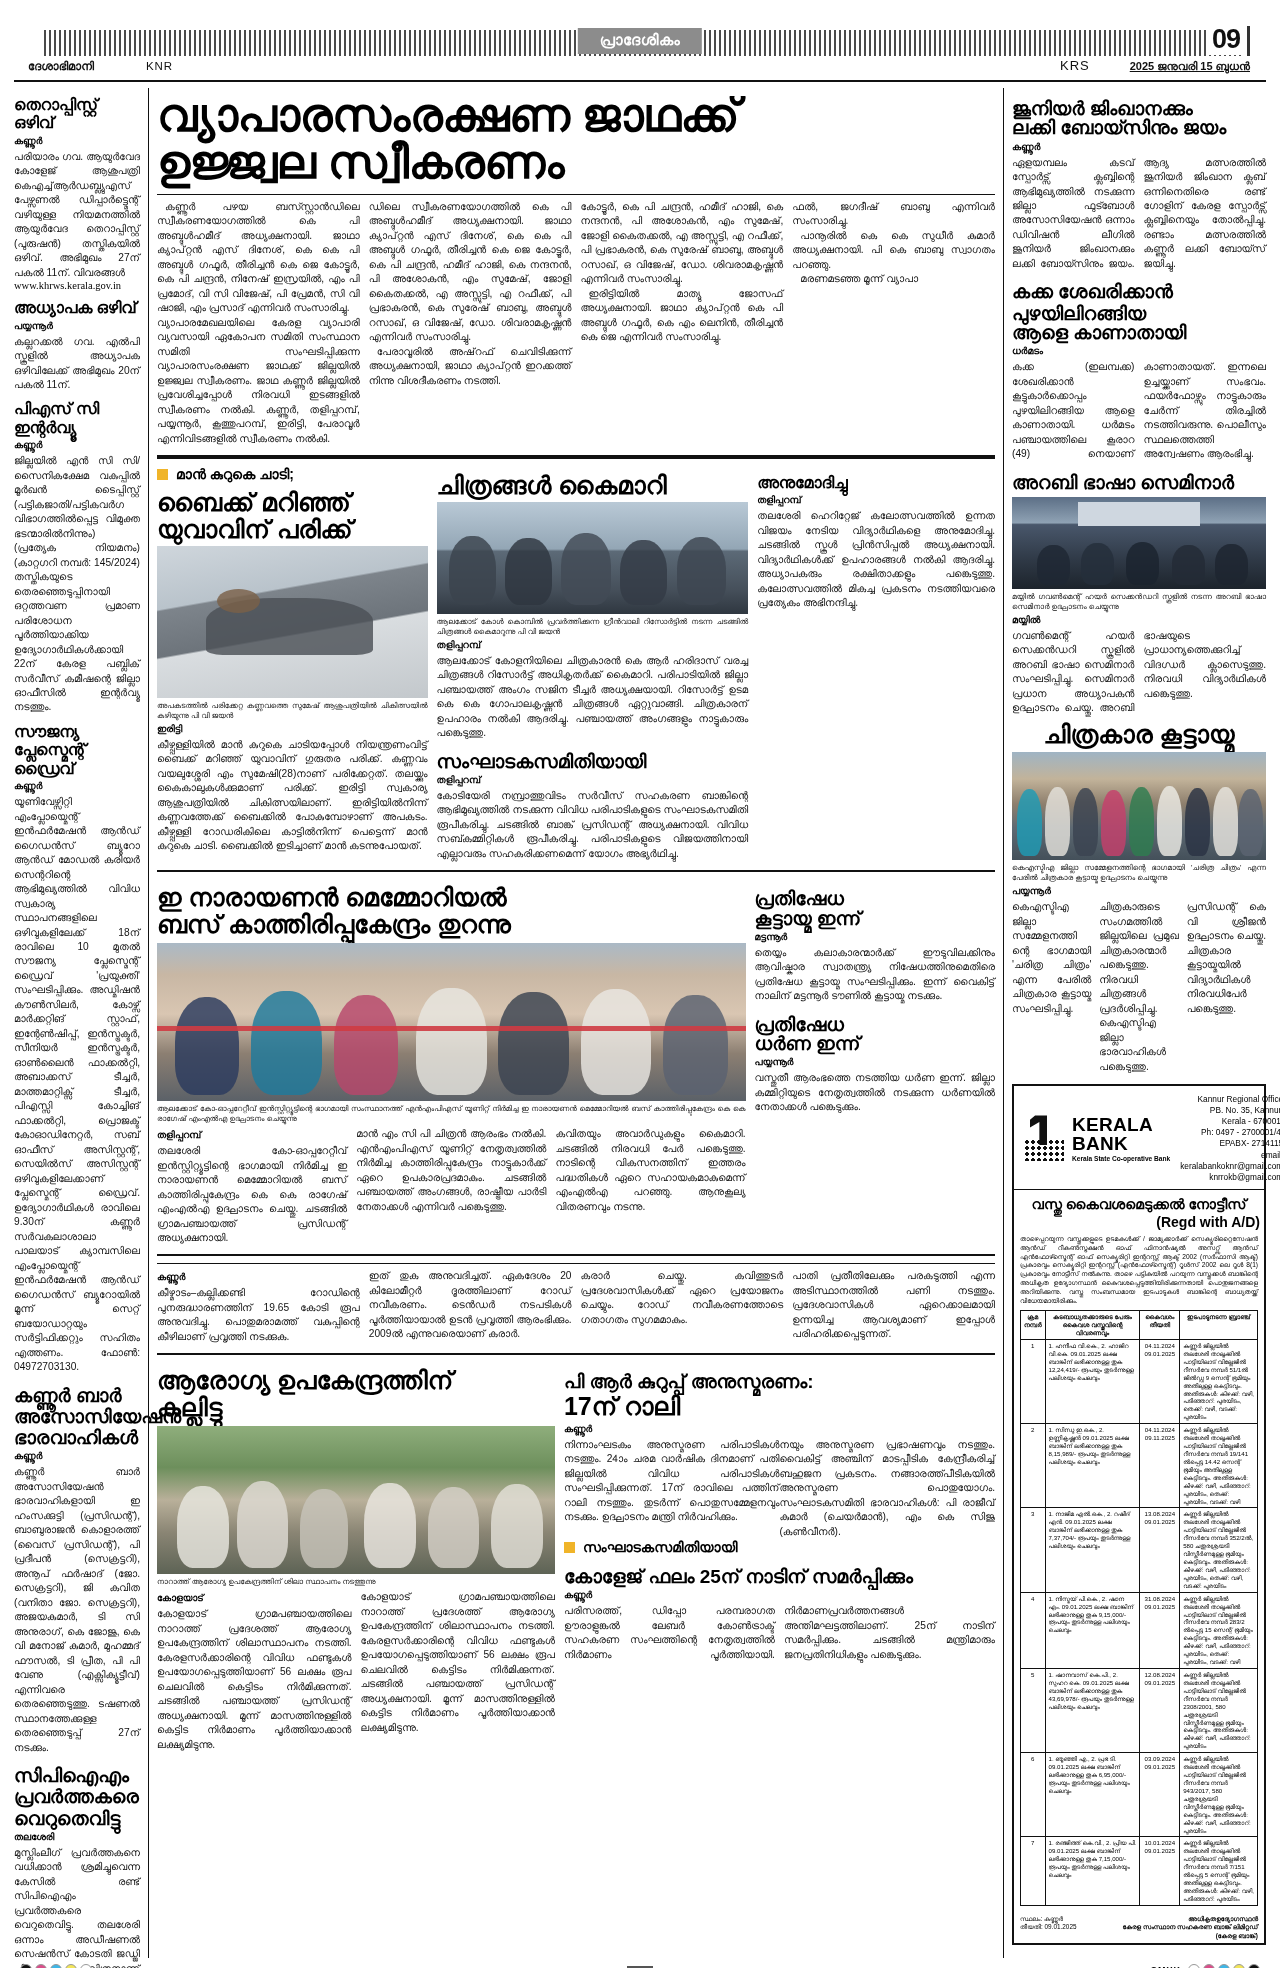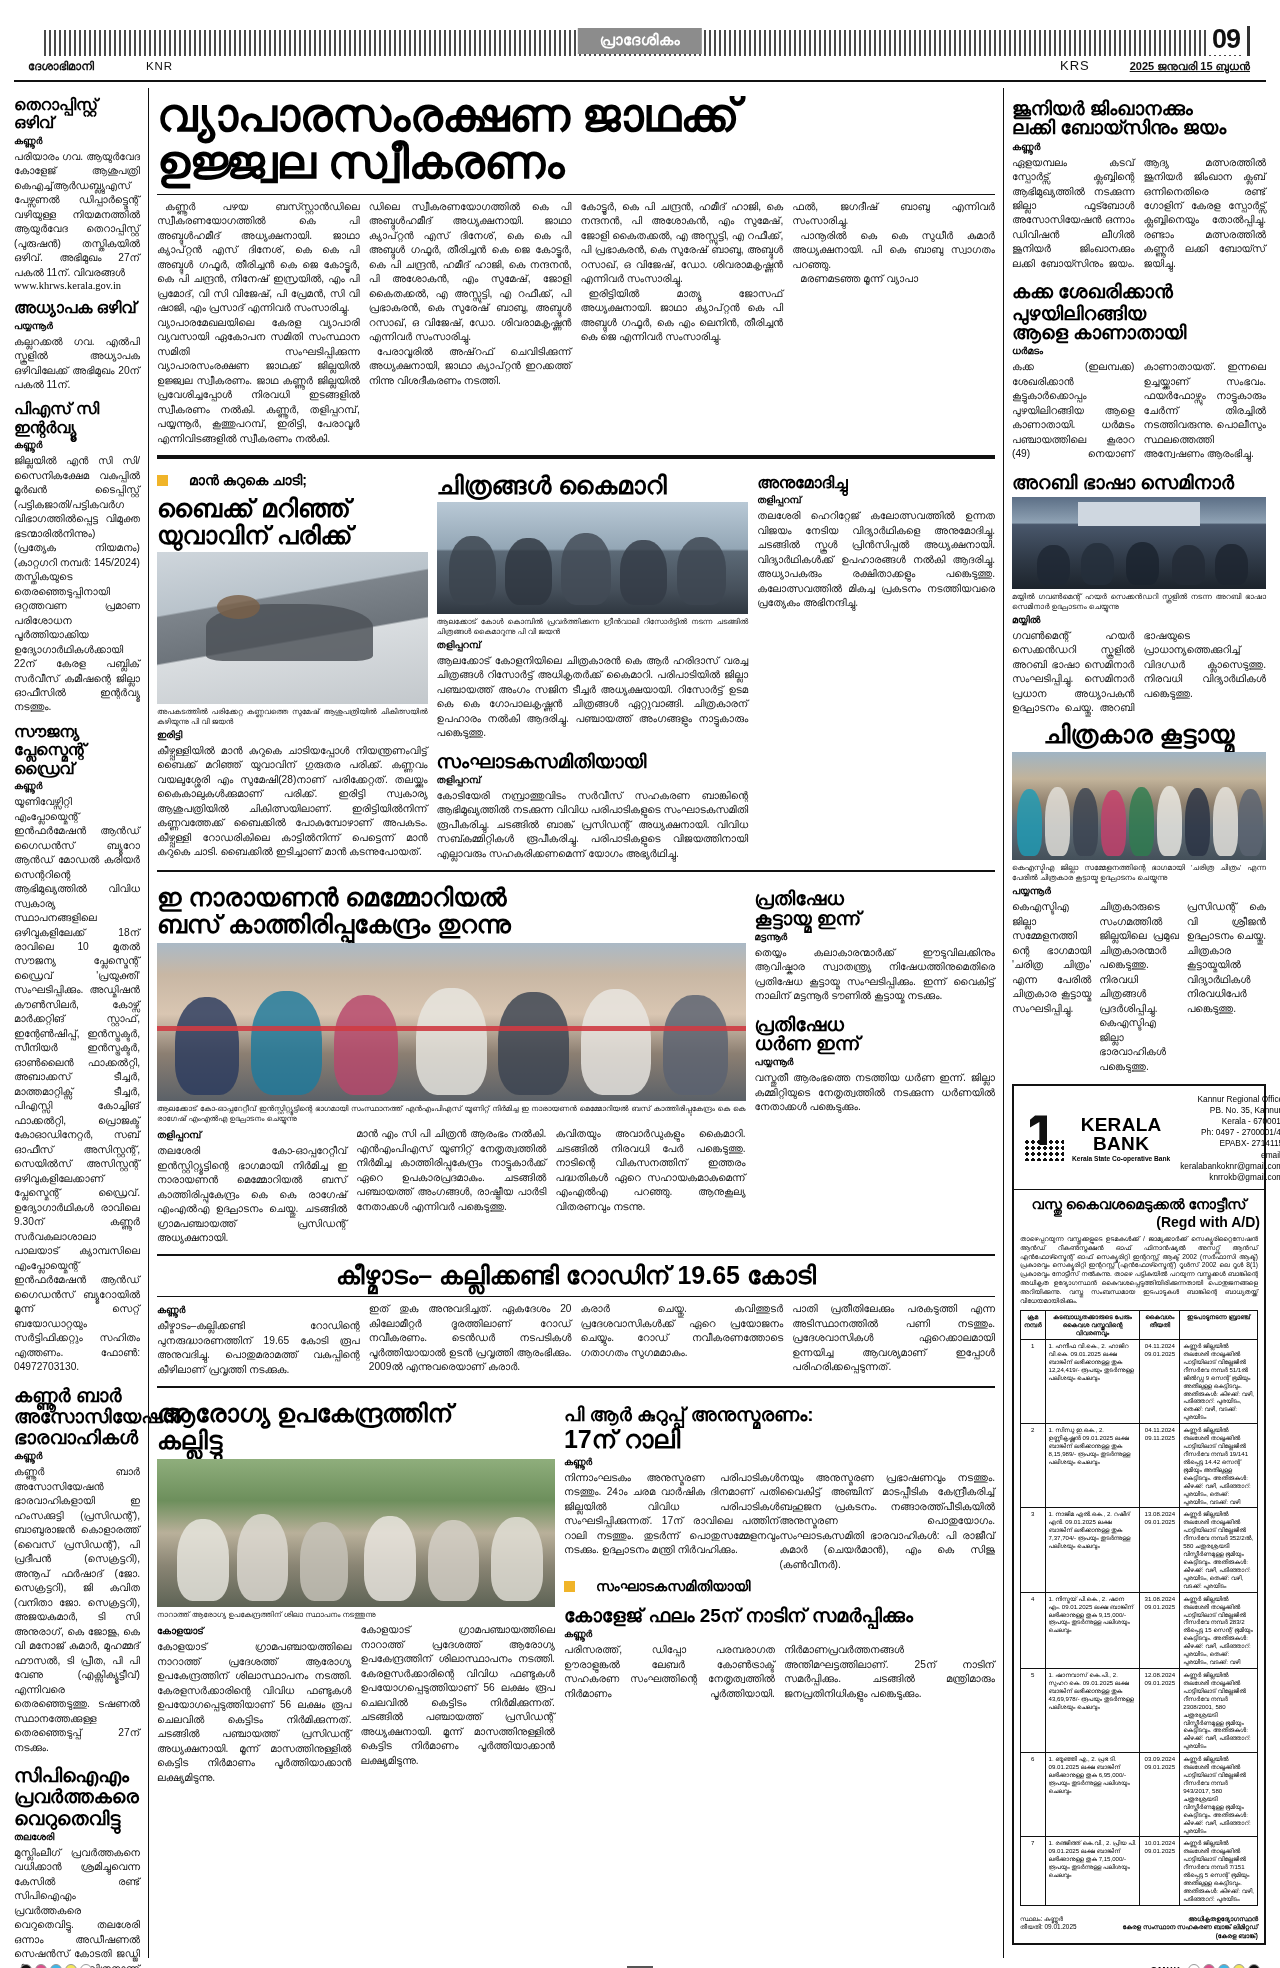--- a/index.html
+++ b/index.html
@@ -80,21 +80,21 @@
   .bodytext {
     font-size: 10.2px; line-height: 1.42; text-align: justify;
     text-justify: inter-word; color: #111; hyphens: auto; word-break: break-word;
   }
   .url { font-family: "Liberation Serif", serif; font-size: 10.5px; word-break: break-all; }
 
   .rule-thin { height: 1px; background: #111; margin: 7px 0 5px; }
   .rule-med  { height: 2px; background: #111; margin: 9px 0 6px; }
   .rule-blk  { height: 4px; background: #111; margin: 9px 0 7px; }
 
-  .bullet-kicker { display: flex; align-items: center; gap: 21px; margin-top: 6px; }
+  .bullet-kicker { display: flex; align-items: center; gap: 8px; margin-top: 0; }
   .sq { width: 11px; height: 11px; background: #f0b429; flex: none; }
   .bullet-kicker .txt { font-size: 14px; font-weight: bold; }
 
   
   .photo { width: 100%; position: relative; overflow: hidden; background: #c9c9c9; }
   .cap { font-size: 7.6px; line-height: 1.3; margin-top: 3px; text-align: justify; color:#111; }
 
   .ph-hospital { background: linear-gradient(170deg,#cfd6dc 0%,#b9c3cb 32%,#7d848b 33%,#6d747b 56%,#d9dde0 57%,#c3c8cc 100%); }
   .ph-handover { background: linear-gradient(to bottom,#b9c9d6 0%,#93a6b5 42%,#5c6a77 44%,#46505b 78%,#2f3740 100%); }
   .ph-seminar  { background: linear-gradient(to bottom,#5c6f86 0%,#8fa2b4 28%,#49576b 30%,#2e3845 70%,#1d242c 100%); }
@@ -111,21 +111,21 @@
   .kb-mark { width: 44px; height: 46px; position: relative; }
   .kb-one {
     position: absolute; left: 8px; top: 0; width: 17px; height: 30px; background: #111;
     clip-path: polygon(30% 0, 100% 0, 100% 100%, 55% 100%, 55% 22%, 0 40%, 0 14%);
   }
   .kb-dots {
     position: absolute; left: 2px; bottom: 0; width: 40px; height: 22px;
     background-image: radial-gradient(#111 38%, transparent 40%);
     background-size: 6px 6px;
   }
-  .kb-name { font-size: 19px; font-weight: bold; line-height: 1.0; letter-spacing: .3px; text-align: center; }
+  .kb-name { font-size: 19px; font-weight: bold; line-height: 1.0; letter-spacing: .3px; }
   .kb-sub { font-size: 6.6px; font-weight: bold; margin-top: 2px; }
   .ad-contact { flex: 1; text-align: right; font-size: 8.3px; line-height: 1.34; padding-left: 10px; }
   .ad-title { text-align: center; font-size: 14px; font-weight: bold; padding: 6px 4px 0; }
   .ad-title .sub { font-size: 14px; display: block; margin-top: 1px; text-align: right; }
   .ad-para { font-size: 6.6px; line-height: 1.34; text-align: justify; padding: 5px 6px 4px; }
 
   table.ad-table { width: 100%; border-collapse: collapse; font-size: 6.1px; }
   table.ad-table th, table.ad-table td {
     border: 1px solid #111; padding: 2px 3px; vertical-align: top; line-height: 1.3;
   }
@@ -326,21 +326,20 @@
           <div class="hl-md" style="margin-top:-4px">ധർണ ഇന്ന്</div>
           <div class="dateline">പയ്യന്നൂർ</div>
           <div class="bodytext">വസ്തുതീ ആരംഭത്തെ നടത്തിയ ധർണ ഇന്ന്. ജില്ലാ കമ്മിറ്റിയുടെ നേതൃത്വത്തിൽ നടക്കുന്ന ധർണയിൽ നേതാക്കൾ പങ്കെടുക്കും.</div>
         </div>
 
       </div>
 
       <div class="rule-med"></div>
 
       <div>
-        <div class="hl-lg" style="text-align:center">കീഴ്മാടം– കല്ലിക്കണ്ടി റോഡിന് 19.65 കോടി</div>
         <div class="rule-thin"></div>
         <div style="display:flex;gap:9px">
           <div style="flex:1">
             <div class="dateline">കണ്ണൂർ</div>
             <div class="bodytext">കീഴ്മാടം–കല്ലിക്കണ്ടി റോഡിന്റെ പുനരുദ്ധാരണത്തിന് 19.65 കോടി രൂപ അനുവദിച്ചു. പൊതുമരാമത്ത് വകുപ്പിന്റെ കീഴിലാണ് പ്രവൃത്തി നടക്കുക.</div>
           </div>
           <div style="flex:1">
             <div class="bodytext">ഇത് തുക അനുവദിച്ചത്. ഏകദേശം 20 കിലോമീറ്റർ ദൂരത്തിലാണ് റോഡ് നവീകരണം. ടെൻഡർ നടപടികൾ പൂർത്തിയായാൽ ഉടൻ പ്രവൃത്തി ആരംഭിക്കും. 2009ൽ എന്നുവരെയാണ് കരാർ.</div>
           </div>
           <div style="flex:1">

